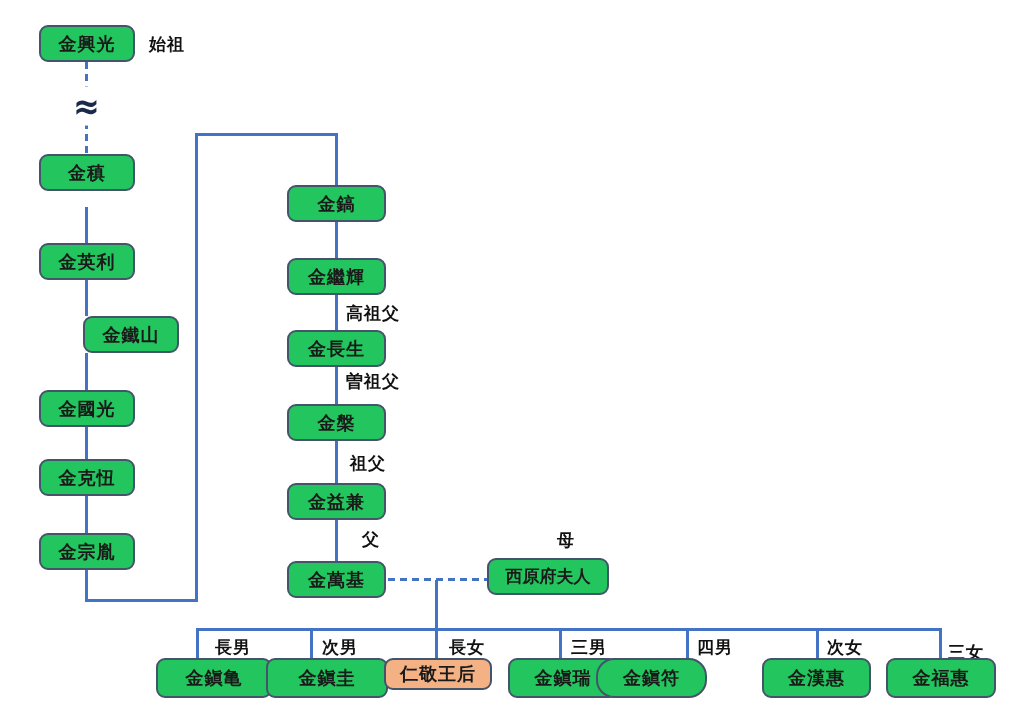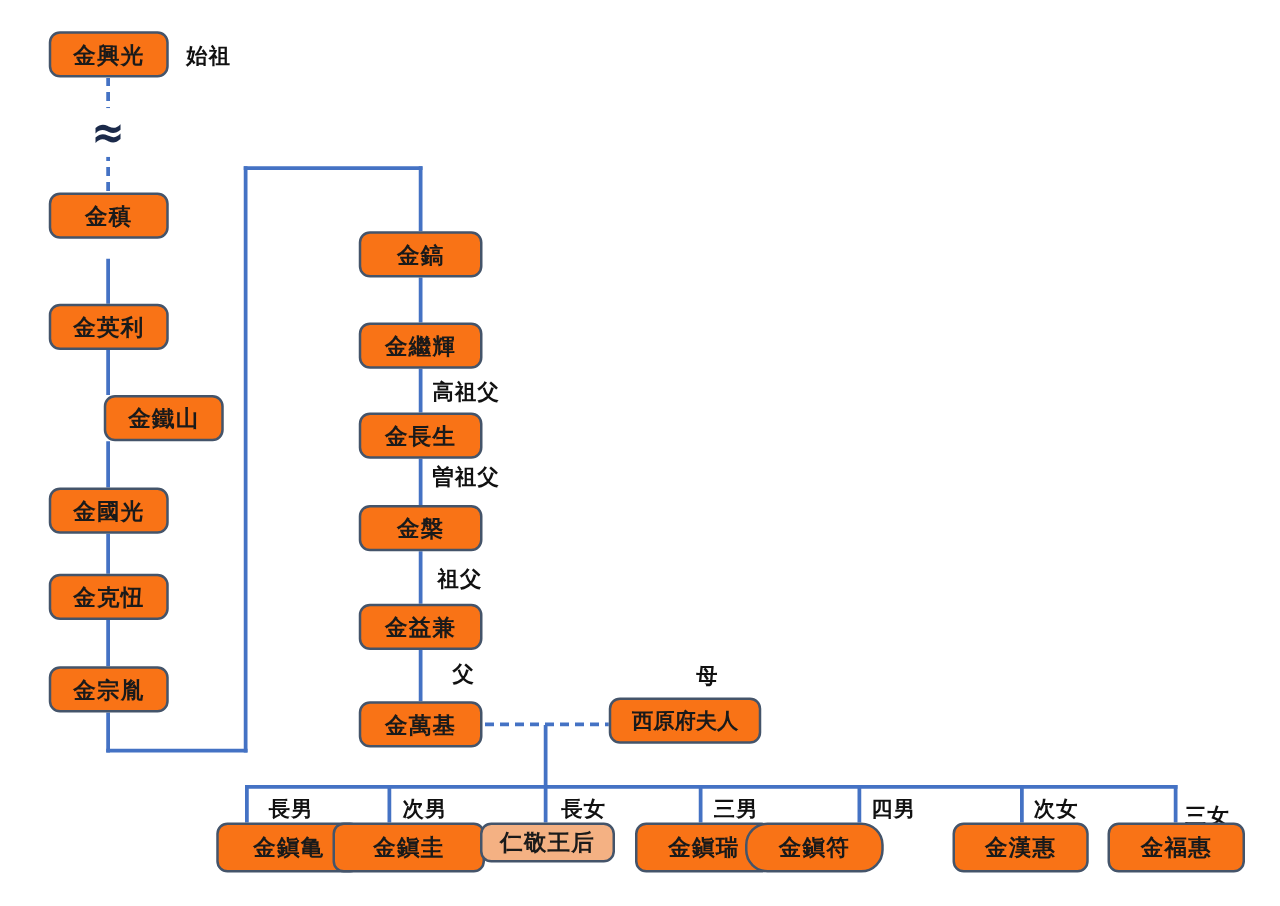--- a/index.html
+++ b/index.html
@@ -2,21 +2,21 @@
 <html><head>
 <meta charset="utf-8">
 <style>
   html,body{margin:0;padding:0;background:#fff;}
   #canvas{
     position:relative;width:1024px;height:725px;background:#ffffff;
     font-family:"DejaVu Sans","Liberation Sans",sans-serif;overflow:hidden;
   }
   .box{
     position:absolute;box-sizing:border-box;
-    background:#f97316;border:2px solid #44546a;border-radius:9px;
+    background:#22c55e;border:2px solid #44546a;border-radius:9px;
     display:flex;align-items:center;justify-content:center;
     font-weight:bold;font-size:18px;color:#1a1a1a;letter-spacing:1px;
   }
   .box.hl{background:#f4b183;}
   .box.sm{font-size:17px;letter-spacing:0;}
   .rel{
     position:absolute;font-weight:bold;font-size:17px;color:#111;
     white-space:nowrap;letter-spacing:1px;
   }
   .ln{position:absolute;background:#4472c4;}
@@ -85,21 +85,21 @@
   <div class="box sm" style="left:487px;top:558px;width:122px;height:37px;">西原府夫人</div>
 
   <div class="rel" style="left:215px;top:636px;">長男</div>
   <div class="rel" style="left:322px;top:636px;">次男</div>
   <div class="rel" style="left:449px;top:636px;">長女</div>
   <div class="rel" style="left:571px;top:636px;">三男</div>
   <div class="rel" style="left:697px;top:636px;">四男</div>
   <div class="rel" style="left:827px;top:636px;">次女</div>
   <div class="rel" style="left:948px;top:641px;">三女</div>
 
-  <div class="box" style="left:156px;top:658px;width:116px;height:40px;margin-left:17px;">金鎭亀</div>
+  <div class="box" style="left:156px;top:658px;width:116px;height:40px;">金鎭亀</div>
   <div class="box" style="left:266px;top:658px;width:122px;height:40px;">金鎭圭</div>
   <div class="box hl" style="left:384px;top:658px;width:108px;height:32px;">仁敬王后</div>
   <div class="box" style="left:508px;top:658px;width:110px;height:40px;">金鎭瑞</div>
   <div class="box" style="left:596px;top:658px;width:111px;height:40px;border-radius:18px;">金鎭符</div>
   <div class="box" style="left:762px;top:658px;width:109px;height:40px;">金漢惠</div>
   <div class="box" style="left:886px;top:658px;width:110px;height:40px;">金福惠</div>
 
 </div>
 
 </body></html>

